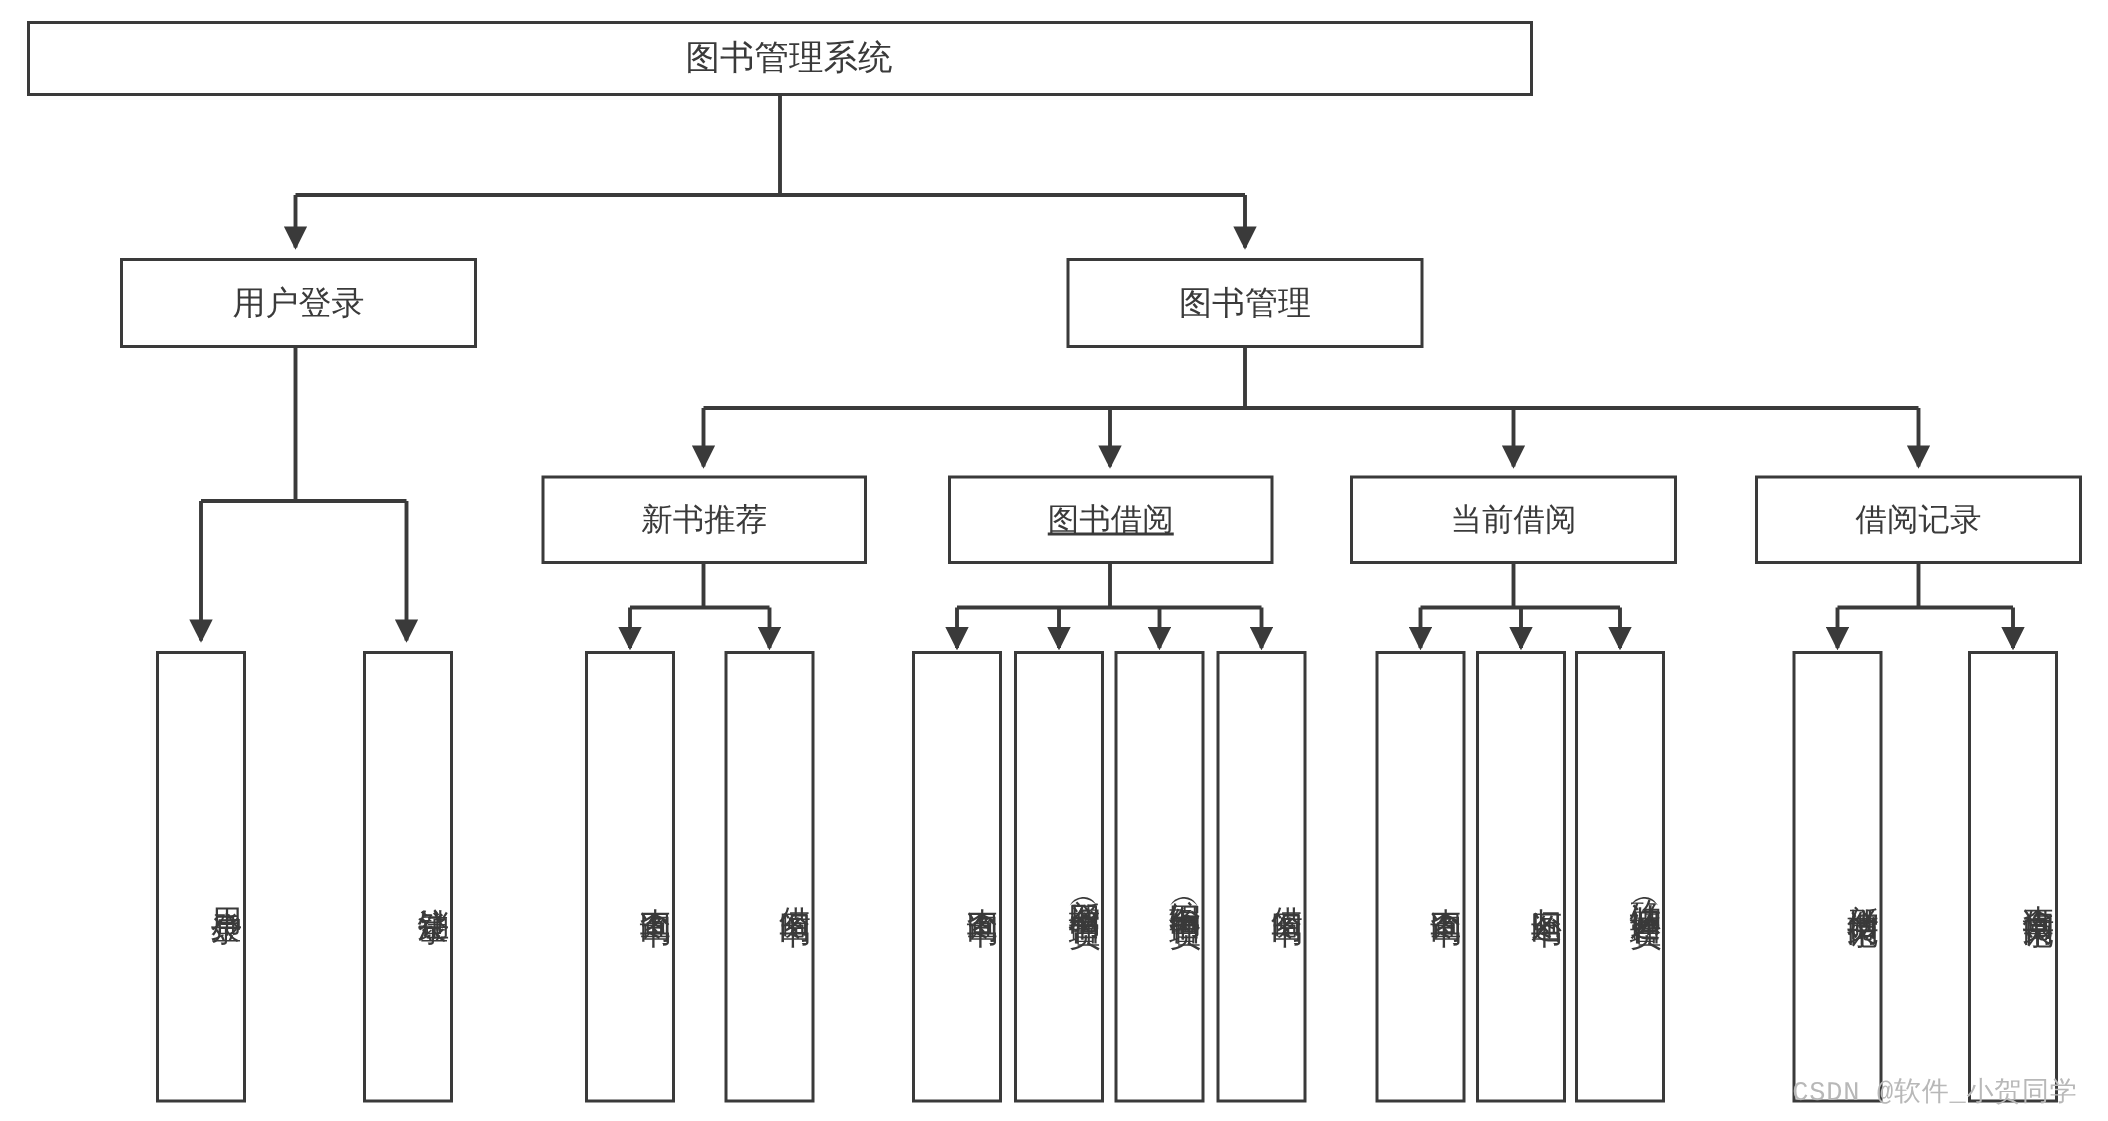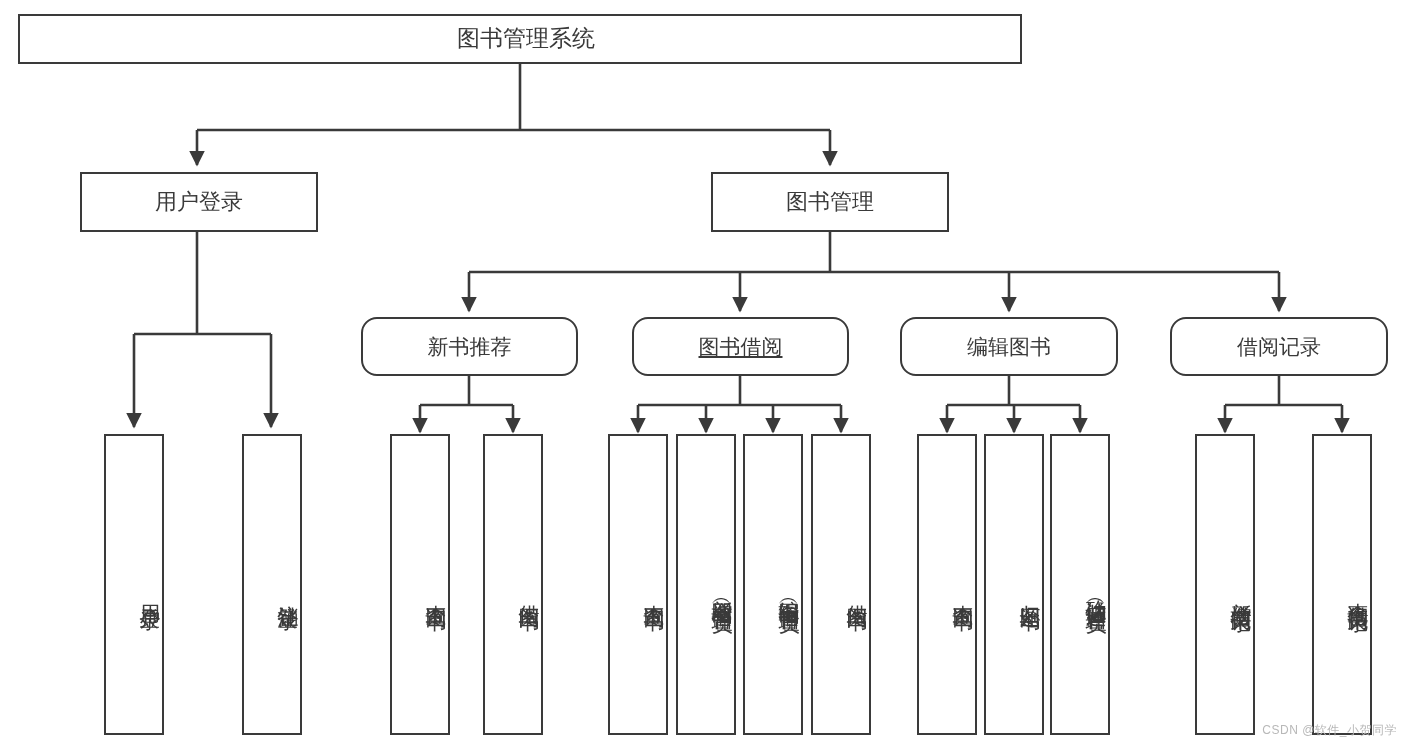--- a/index.html
+++ b/index.html
@@ -38,43 +38,43 @@
   }
   .node-root {
     font-size: 23px;
     padding-left: 12px;
   }
   .node-l1 {
     font-size: 22px;
   }
   .node-l2 {
     font-size: 21px;
-    border-radius: 16px;
   }
   .node-leaf {
     font-size: 21px;
     writing-mode: vertical-rl;
     text-orientation: upright;
     letter-spacing: 2px;
     padding-top: 14px;
     align-items: flex-start;
     justify-content: center;
   }
   .node-leaf > span {
     writing-mode: vertical-rl;
     text-orientation: upright;
   }
   #watermark {
     position: absolute;
-    right: 8px;
+    right: 20px;
     bottom: 8px;
-    font-size: 12px;
+    font-size: 18px;
     color: #b8b8b8;
     white-space: nowrap;
     letter-spacing: 0.5px;
+    font-family: Liberation Mono, monospace;
   }
 </style>
 </head>
 <body>
 
 <div id="canvas">
 
   <svg id="edges" viewBox="0 0 1405 747" xmlns="http://www.w3.org/2000/svg">
     <defs>
       <marker id="arrow" viewBox="0 0 10 10" refX="9" refY="5" markerWidth="6" markerHeight="6" orient="auto-start-reverse">
@@ -138,21 +138,21 @@
     <span>图书管理</span>
   </div>
 
   <div class="node node-l2" style="left:361px; top:317px; width:217px; height:59px;">
     <span>新书推荐</span>
   </div>
   <div class="node node-l2" style="left:632px; top:317px; width:217px; height:59px;text-decoration:underline;">
     <span>图书借阅</span>
   </div>
   <div class="node node-l2" style="left:900px; top:317px; width:218px; height:59px;">
-    <span>编辑图书</span>
+    <span>当前借阅</span>
   </div>
   <div class="node node-l2" style="left:1170px; top:317px; width:218px; height:59px;">
     <span>借阅记录</span>
   </div>
 
   <div class="node node-leaf" style="left:104px; top:434px; width:60px; height:301px;">
     <span>用户登录</span>
   </div>
   <div class="node node-leaf" style="left:242px; top:434px; width:60px; height:301px;">
     <span>注销登录</span>

